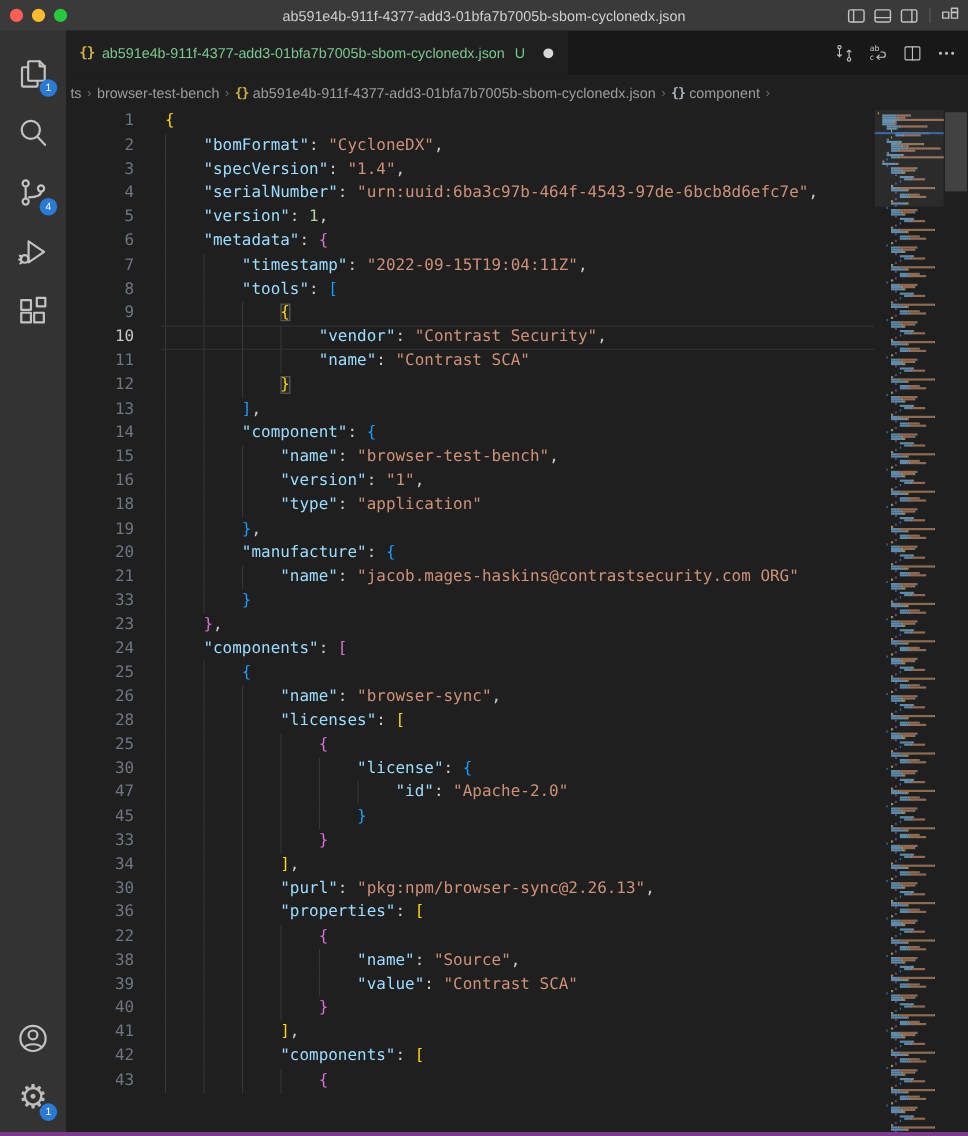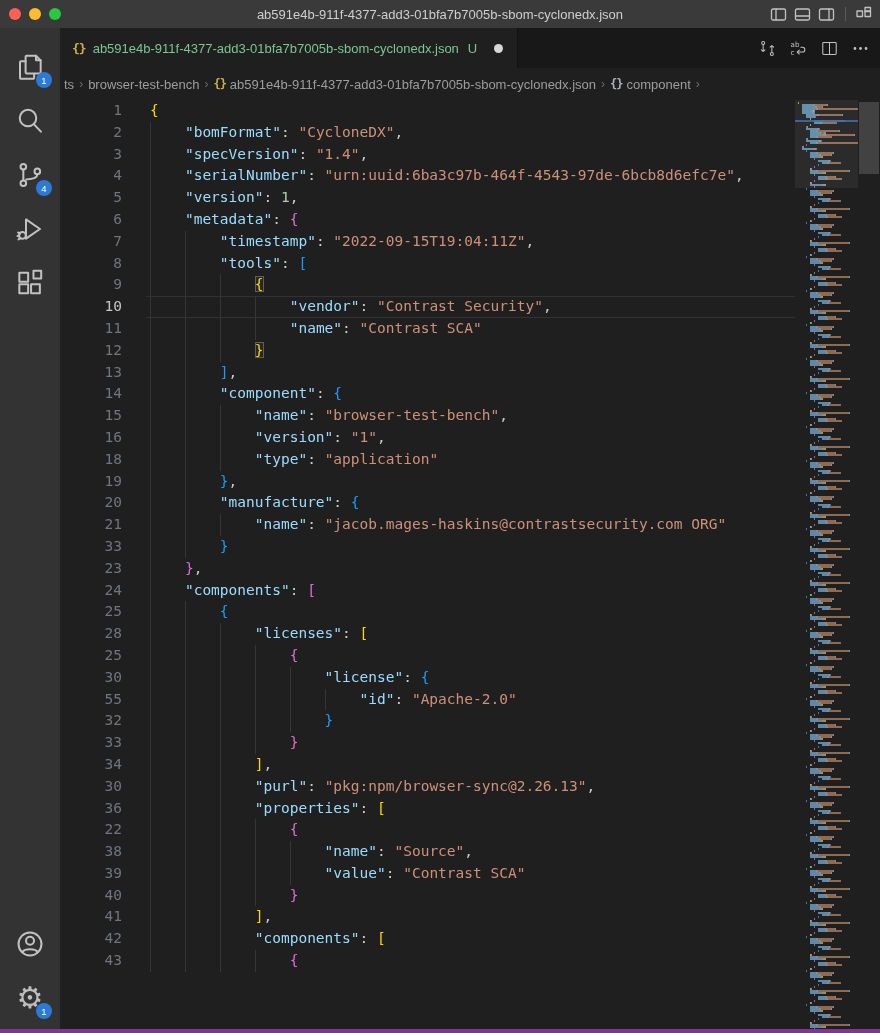--- a/index.html
+++ b/index.html
@@ -387,20 +387,27 @@
               <div class="indent-guide" style="left: 90px;"></div>
               <span class="code-text"><span class="tok-ws">    </span><span class="tok-key">"components"</span><span class="tok-pn">: </span><span class="tok-b2">[</span></span>
             </div>
             <div class="code-row">
               <span class="line-num">25</span>
               <div class="indent-guide" style="left: 90px;"></div>
               <div class="indent-guide" style="left: 124.94px;"></div>
               <span class="code-text"><span class="tok-ws">        </span><span class="tok-b3">{</span></span>
             </div>
             <div class="code-row">
+              <span class="line-num">26</span>
+              <div class="indent-guide" style="left: 90px;"></div>
+              <div class="indent-guide" style="left: 124.94px;"></div>
+              <div class="indent-guide" style="left: 159.88px;"></div>
+              <span class="code-text"><span class="tok-ws">            </span><span class="tok-key">"name"</span><span class="tok-pn">: </span><span class="tok-str">"browser-sync"</span><span class="tok-pn">,</span></span>
+            </div>
+            <div class="code-row">
               <span class="line-num">28</span>
               <div class="indent-guide" style="left: 90px;"></div>
               <div class="indent-guide" style="left: 124.94px;"></div>
               <div class="indent-guide" style="left: 159.88px;"></div>
               <span class="code-text"><span class="tok-ws">            </span><span class="tok-key">"licenses"</span><span class="tok-pn">: </span><span class="tok-b1">[</span></span>
             </div>
             <div class="code-row">
               <span class="line-num">25</span>
               <div class="indent-guide" style="left: 90px;"></div>
               <div class="indent-guide" style="left: 124.94px;"></div>
@@ -411,31 +418,31 @@
             <div class="code-row">
               <span class="line-num">30</span>
               <div class="indent-guide" style="left: 90px;"></div>
               <div class="indent-guide" style="left: 124.94px;"></div>
               <div class="indent-guide" style="left: 159.88px;"></div>
               <div class="indent-guide" style="left: 194.82px;"></div>
               <div class="indent-guide" style="left: 229.76px;"></div>
               <span class="code-text"><span class="tok-ws">                    </span><span class="tok-key">"license"</span><span class="tok-pn">: </span><span class="tok-b3">{</span></span>
             </div>
             <div class="code-row">
-              <span class="line-num">55</span>
+              <span class="line-num">47</span>
               <div class="indent-guide" style="left: 90px;"></div>
               <div class="indent-guide" style="left: 124.94px;"></div>
               <div class="indent-guide" style="left: 159.88px;"></div>
               <div class="indent-guide" style="left: 194.82px;"></div>
               <div class="indent-guide" style="left: 229.76px;"></div>
               <div class="indent-guide" style="left: 264.7px;"></div>
               <span class="code-text"><span class="tok-ws">                        </span><span class="tok-key">"id"</span><span class="tok-pn">: </span><span class="tok-str">"Apache-2.0"</span></span>
             </div>
             <div class="code-row">
-              <span class="line-num">32</span>
+              <span class="line-num">45</span>
               <div class="indent-guide" style="left: 90px;"></div>
               <div class="indent-guide" style="left: 124.94px;"></div>
               <div class="indent-guide" style="left: 159.88px;"></div>
               <div class="indent-guide" style="left: 194.82px;"></div>
               <div class="indent-guide" style="left: 229.76px;"></div>
               <span class="code-text"><span class="tok-ws">                    </span><span class="tok-b3">}</span></span>
             </div>
             <div class="code-row">
               <span class="line-num">33</span>
               <div class="indent-guide" style="left: 90px;"></div>

